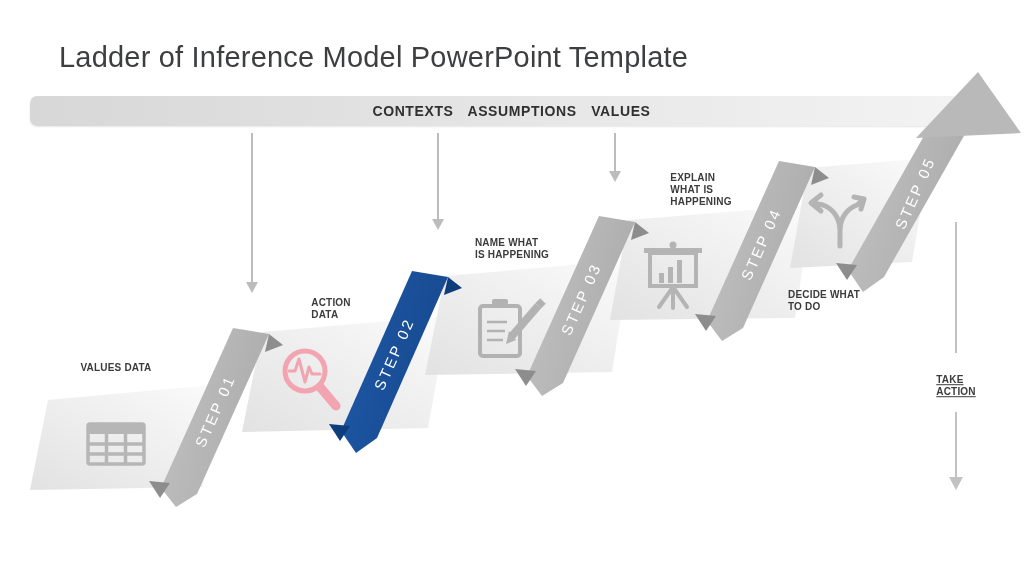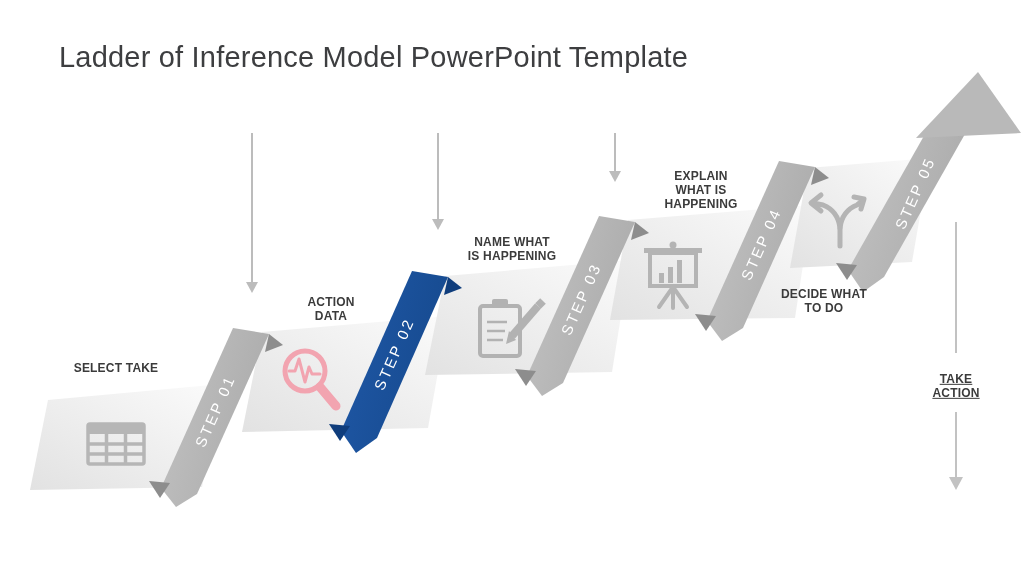--- a/index.html
+++ b/index.html
@@ -9,36 +9,39 @@
          color:#3d3e40;letter-spacing:0.2px;white-space:nowrap;}
   .bar{position:absolute;display:flex;align-items:center;justify-content:center;
        border-radius:7px;box-shadow:0 1px 2px rgba(0,0,0,0.10);}
   .top-bar{left:30px;top:96px;width:963px;height:30px;
        background:linear-gradient(90deg,#d7d7d7 0%,#e7e7e7 55%,#f4f4f4 100%);}
   .bottom-bar{left:26px;top:505px;width:974px;height:38px;border-radius:9px;
        background:linear-gradient(90deg,#d8d8d8 0%,#e9e9e9 55%,#f3f3f3 100%);}
   .bar span{font-size:14px;font-weight:700;color:#303030;letter-spacing:0.6px;word-spacing:10px;}
   .bottom-bar span{font-size:15px;word-spacing:2px;}
   svg.stairs{position:absolute;left:0;top:0;}
-  .step-label{position:absolute;transform:translate(-50%,-50%);text-align:center;
-       font-size:12px;font-weight:700;color:#3b3b3b;line-height:1.18;letter-spacing:0.2px;
+  .step-label{position:absolute;transform:translate(-50%,-50%);text-align:left;
+       font-size:10px;font-weight:700;color:#3b3b3b;line-height:1.18;letter-spacing:0.2px;
        white-space:nowrap;}
   .step-label span{display:block;}
   .step-label span:empty{display:none;}
   .ribbon-label{position:absolute;width:140px;text-align:center;
        transform:translate(-50%,-50%) rotate(-66deg);
        font-size:15px;font-weight:400;color:#ffffff;letter-spacing:2.5px;white-space:nowrap;}
 </style>
 </head>
 <body>
 
 <div class="slide">
 
   <h1 class="title">Ladder of Inference Model PowerPoint Template</h1>
 
+  <div class="bar top-bar">
+    <span>CONTEXTS ASSUMPTIONS VALUES</span>
+  </div>
 
 
   <svg class="stairs" width="1024" height="576" viewBox="0 0 1024 576">
     <defs>
       <linearGradient id="gTread" x1="0" y1="1" x2="1" y2="0">
         <stop offset="0" stop-color="#e2e2e2"></stop>
           <stop offset="1" stop-color="#fbfbfb"></stop>
       </linearGradient>
       <linearGradient id="gRibbon" x1="0" y1="0" x2="1" y2="0.4">
         <stop offset="0" stop-color="#c3c3c3"></stop>
@@ -149,21 +152,21 @@
     </g>
   </svg>
 
   <div class="ribbon-label" style="left:215px;top:411px;">STEP 01</div>
   <div class="ribbon-label" style="left:394px;top:354px;">STEP 02</div>
   <div class="ribbon-label" style="left:581px;top:299px;">STEP 03</div>
   <div class="ribbon-label" style="left:761px;top:244px;">STEP 04</div>
   <div class="ribbon-label" style="left:915px;top:193px;">STEP 05</div>
 
   <div class="step-label" style="left:116px;top:368px;">
-    <span>SELECT TAKE</span>
+    <span>VALUES DATA</span>
 
   </div>
   <div class="step-label" style="left:331px;top:309px;">
     <span>ACTION</span>
     <span>DATA</span>
 
   </div>
   <div class="step-label" style="left:512px;top:249px;">
     <span>NAME WHAT</span>
     <span>IS HAPPENING</span>

